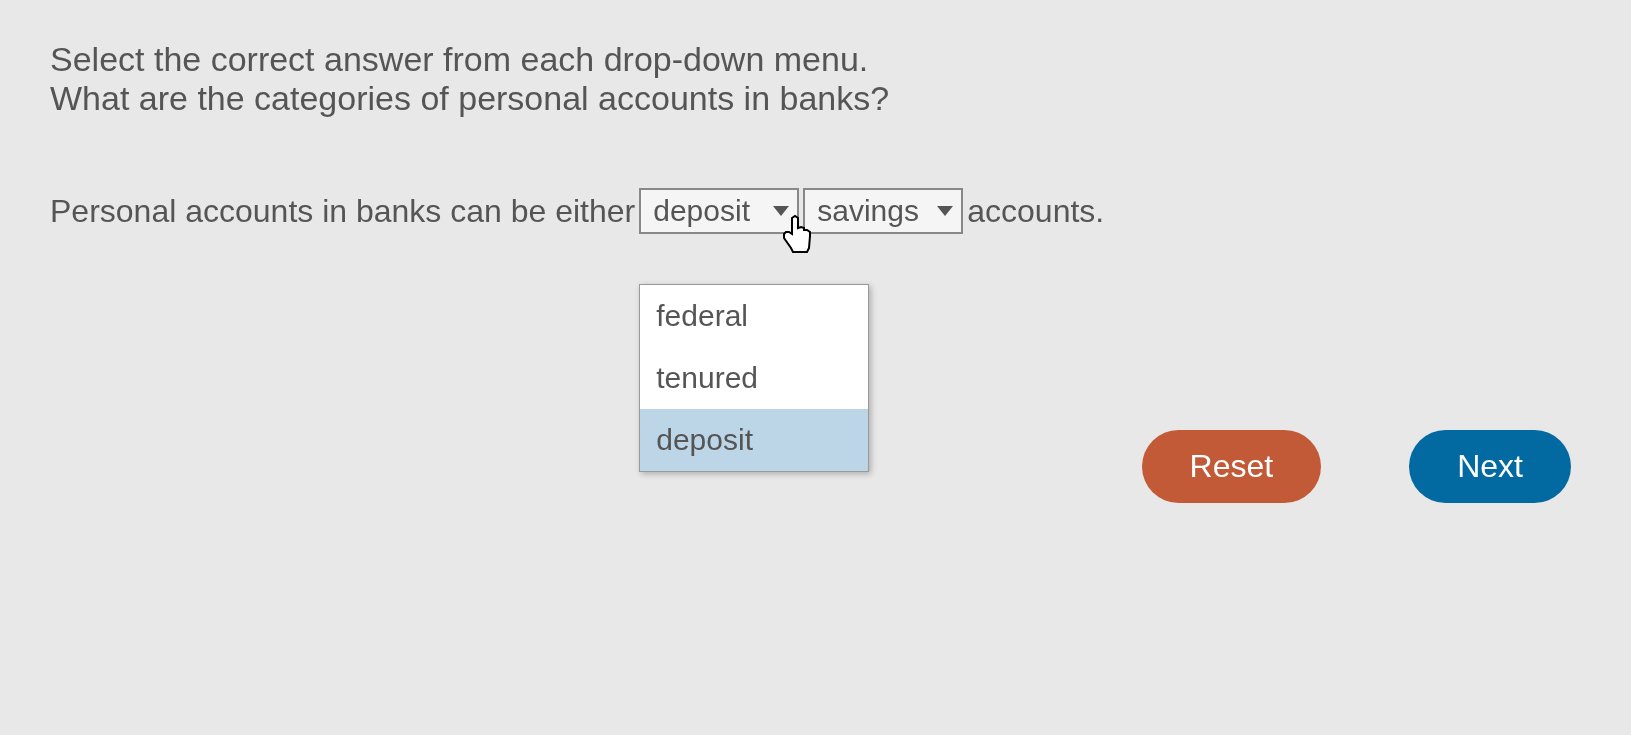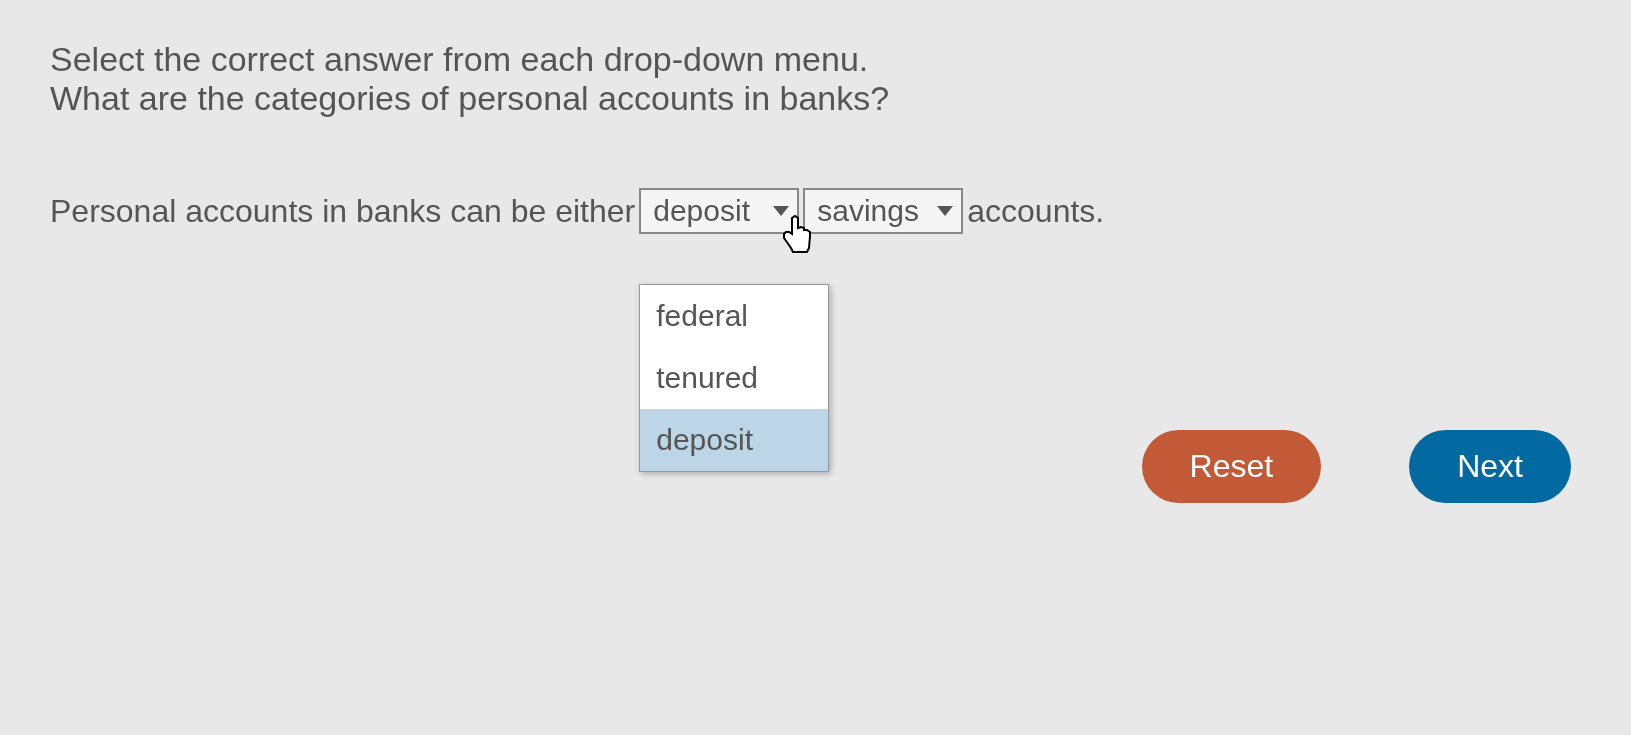--- a/index.html
+++ b/index.html
@@ -63,21 +63,21 @@
       width: 0;
       height: 0;
       border-left: 8px solid transparent;
       border-right: 8px solid transparent;
       border-top: 10px solid #555;
     }
     .dropdown-menu {
       position: absolute;
       top: 100%;
       left: 0;
-      width: 190px;
+      width: 230px;
       background: #fff;
       border: 1px solid #999;
       margin-top: 50px;
       box-shadow: 2px 2px 6px rgba(0,0,0,0.25);
       z-index: 10;
     }
     .dropdown-option {
       padding: 14px 16px;
       font-size: 30px;
       color: #555;

